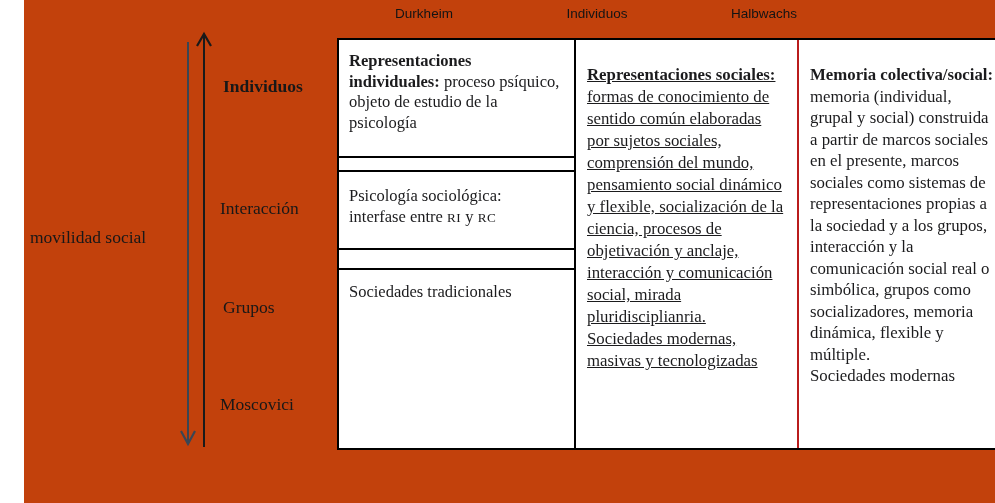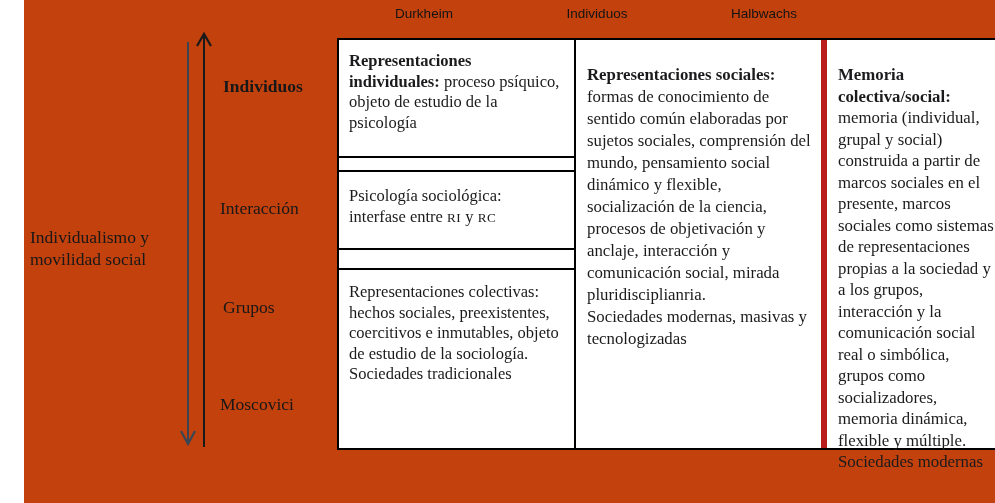--- a/index.html
+++ b/index.html
@@ -29,21 +29,21 @@
   .rl-2{left:199px;top:297px;}
   .rl-3{left:196px;top:394px;}
   .arrow-svg{position:absolute;left:152px;top:28px;}
   .grid{
     position:absolute;left:313px;top:38px;width:675px;height:412px;
     border:2px solid #000;box-sizing:border-box;
     display:flex;background:#fff;
   }
   .col{box-sizing:border-box;}
   .col-durkheim{width:237px;border-right:2px solid #000;display:flex;flex-direction:column;}
-  .col-moscovici{width:251px;border-right:6px solid #b91c1c;}
+  .col-moscovici{width:223px;border-right:2px solid #b91c1c;text-decoration:underline;}
   .col-halbwachs{flex:1;}
   .cell{box-sizing:border-box;}
   .cell-a{height:118px;border-bottom:2px solid #000;padding:11px 12px 0 10px;}
   .cell-gap1{height:14px;border-bottom:2px solid #000;}
   .cell-b{height:78px;border-bottom:2px solid #000;padding:14px 12px 8px 10px;}
   .cell-gap2{height:20px;border-bottom:2px solid #000;}
   .cell-c{flex:1;padding:12px 12px 0 10px;}
   .cell-moscovici{padding:24px 10px 0 11px;}
   .cell-halbwachs{padding:24px 14px 0 11px;}
   .t{margin:0;font-size:16.5px;line-height:20.5px;color:#1b1b1d;}
@@ -60,21 +60,20 @@
 </head>
 <body>
 
 <div class="stage">
 
   <div class="col-header" style="left:400px;">Durkheim</div>
   <div class="col-header" style="left:573px;">Individuos</div>
   <div class="col-header" style="left:740px;">Halbwachs</div>
 
   <div class="axis-label">
-    <span class="block">Individualismo y</span>
     <span class="block">movilidad social</span>
   </div>
 
   <svg class="arrow-svg" width="44" height="428" viewBox="0 0 44 428">
     <g>
       <line x1="12" y1="14" x2="12" y2="414" stroke-width="2" fill="none" stroke="#3a4654"></line>
       <path d="M5,403 L12,416 L19,403" stroke-width="2.2" fill="none" stroke="#3a4654"></path>
     </g>
     <g>
       <line x1="28" y1="7" x2="28" y2="419" stroke-width="2" fill="none" stroke="#1a1a1a"></line>
@@ -92,21 +91,21 @@
     <div class="col col-durkheim">
       <div class="cell cell-a">
         <p class="t"><b>Representaciones individuales:</b><span> proceso psíquico, objeto de estudio de la psicología</span></p>
       </div>
       <div class="cell cell-gap1"></div>
       <div class="cell cell-b">
         <p class="t"><span>Psicología sociológica: interfase entre </span><span class="sc">RI</span><span> y </span><span class="sc">RC</span></p>
       </div>
       <div class="cell cell-gap2"></div>
       <div class="cell cell-c">
-        <p class="t"><span>Representaciones colectivas: hechos sociales, preexistentes, coercitivos e inmutables, objeto de estudio de la sociología.</span><span class="block">Sociedades tradicionales</span></p>
+        <p class="t"><span class="block">Sociedades tradicionales</span></p>
       </div>
     </div>
 
     <div class="col col-moscovici">
       <div class="cell cell-moscovici">
         <p class="t"><b>Representaciones sociales:</b><span> formas de conocimiento de sentido común elaboradas por sujetos sociales, comprensión del mundo, pensamiento social dinámico y flexible, socialización de la ciencia, procesos de objetivación y anclaje, interacción y comunicación social, mirada pluridisciplianria.</span><span class="block">Sociedades modernas, masivas y tecnologizadas</span></p>
       </div>
     </div>
 
     <div class="col col-halbwachs">

